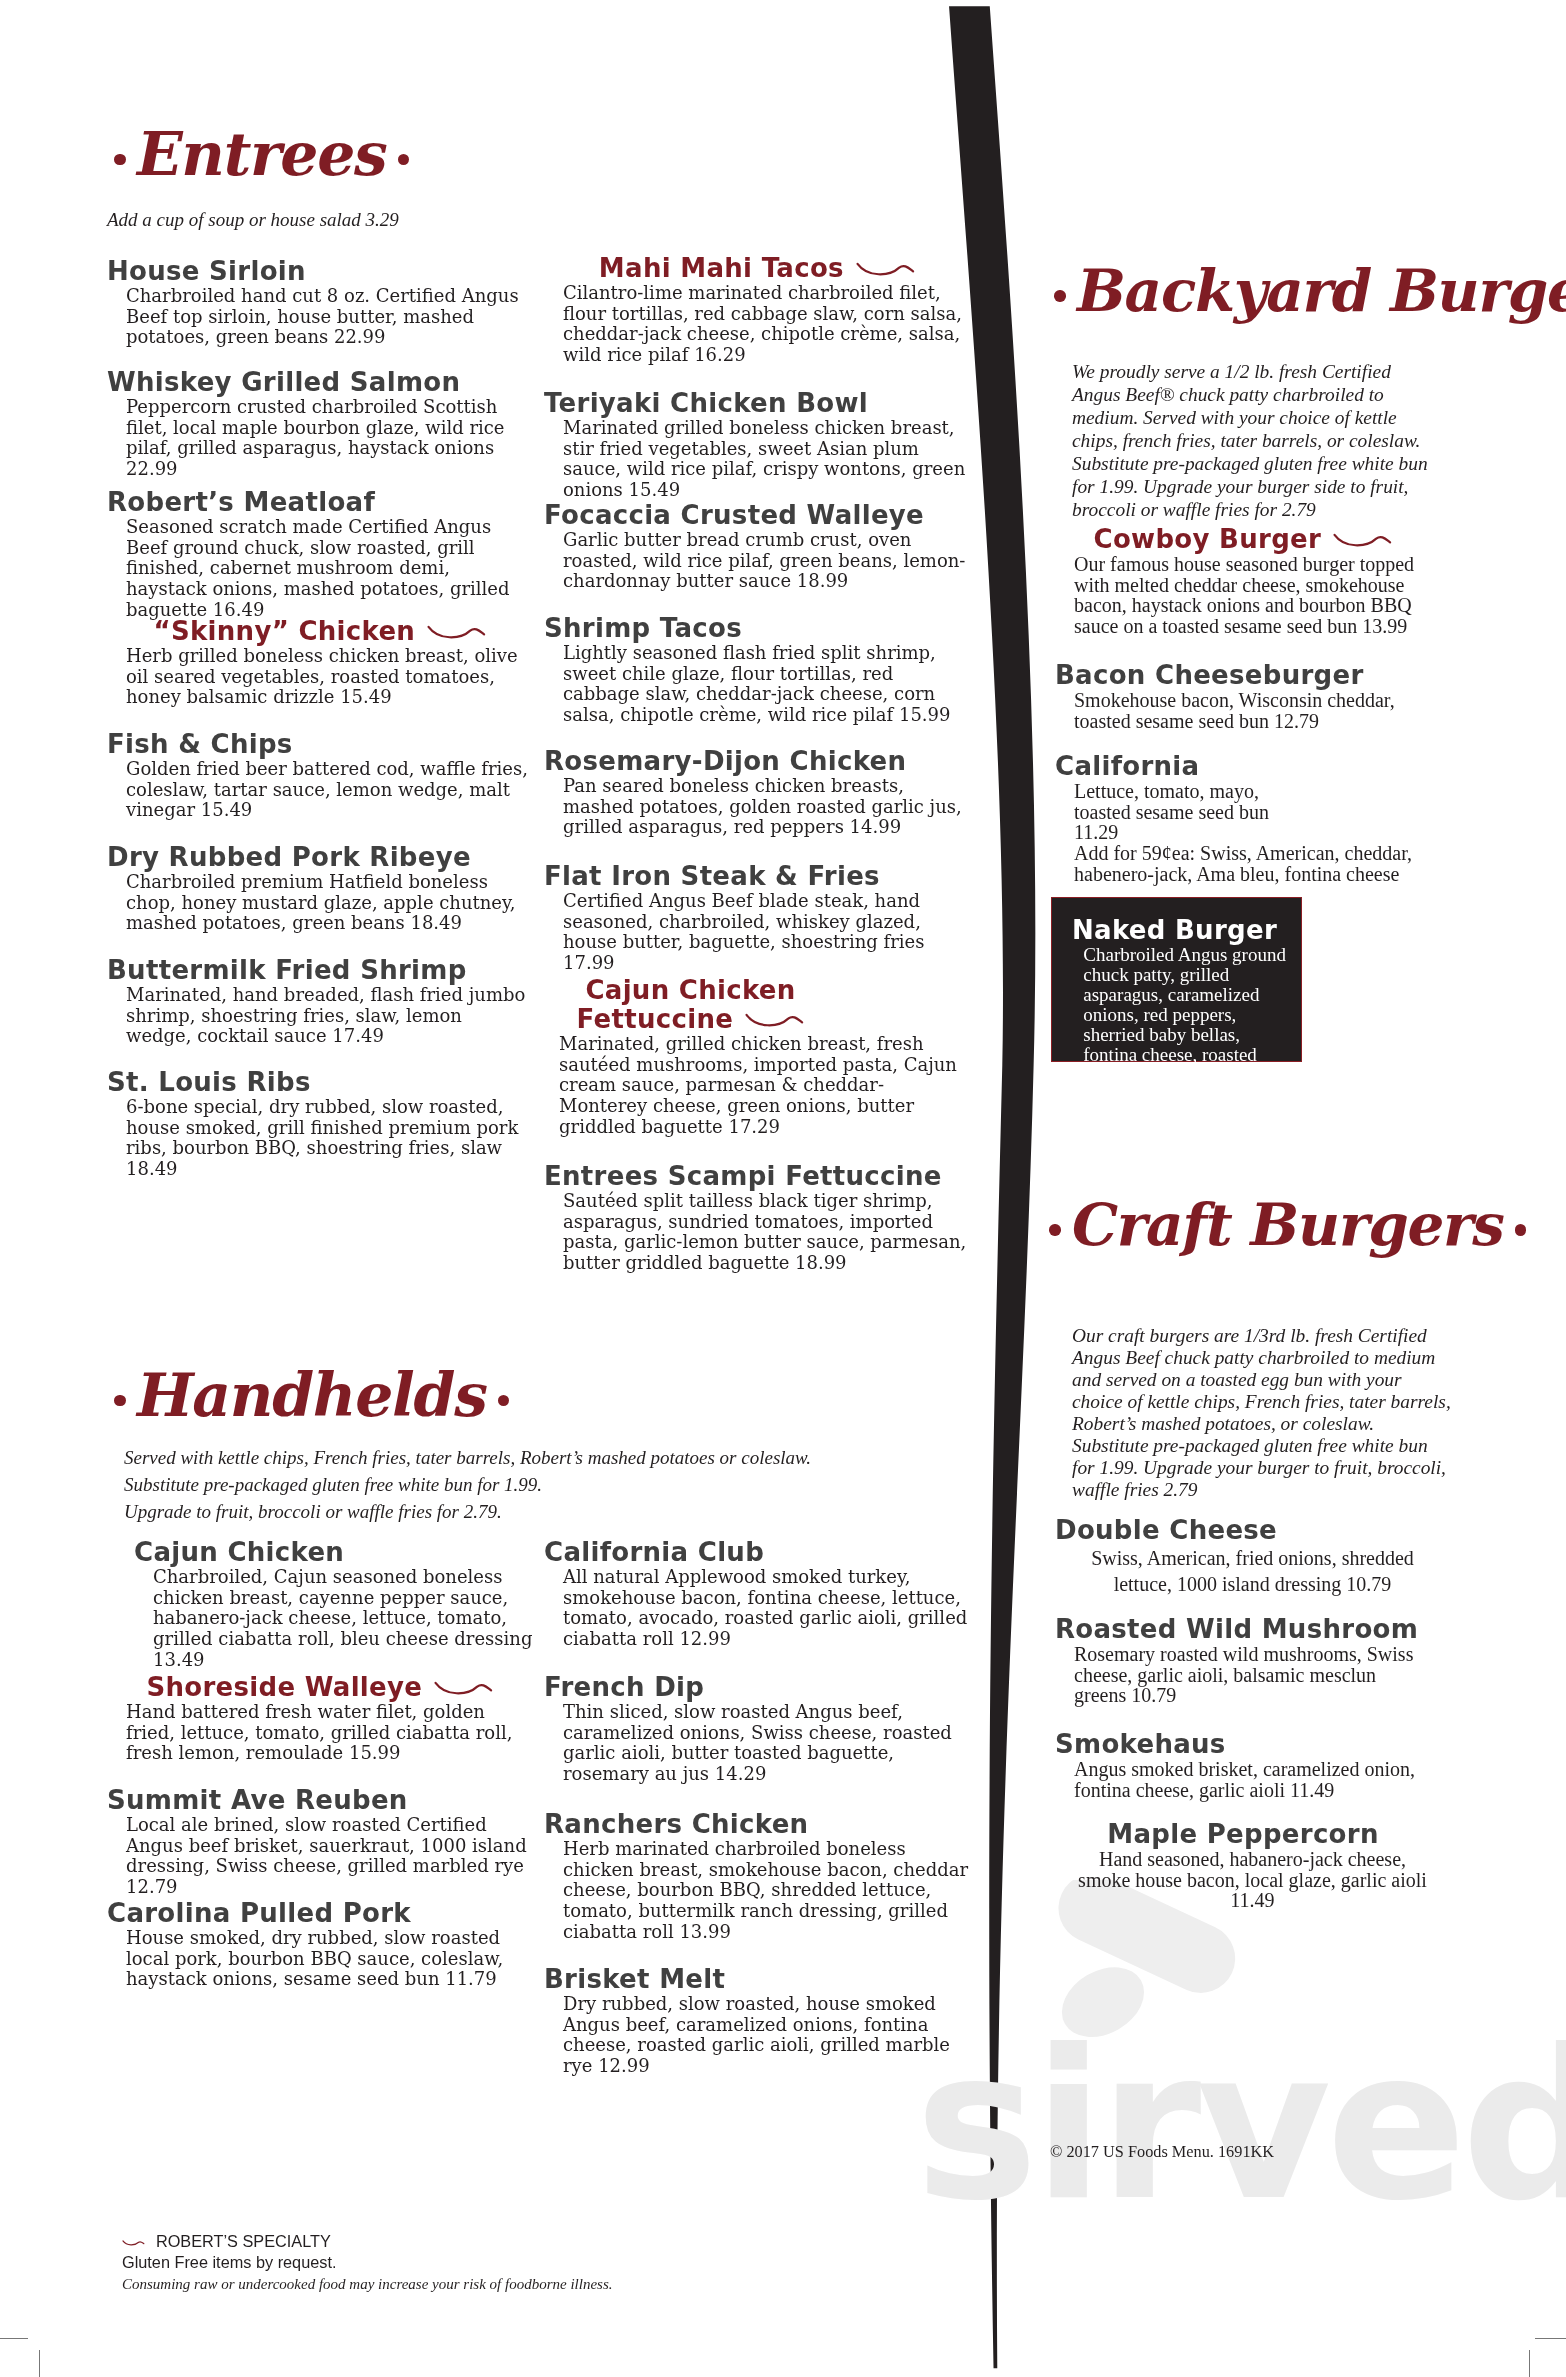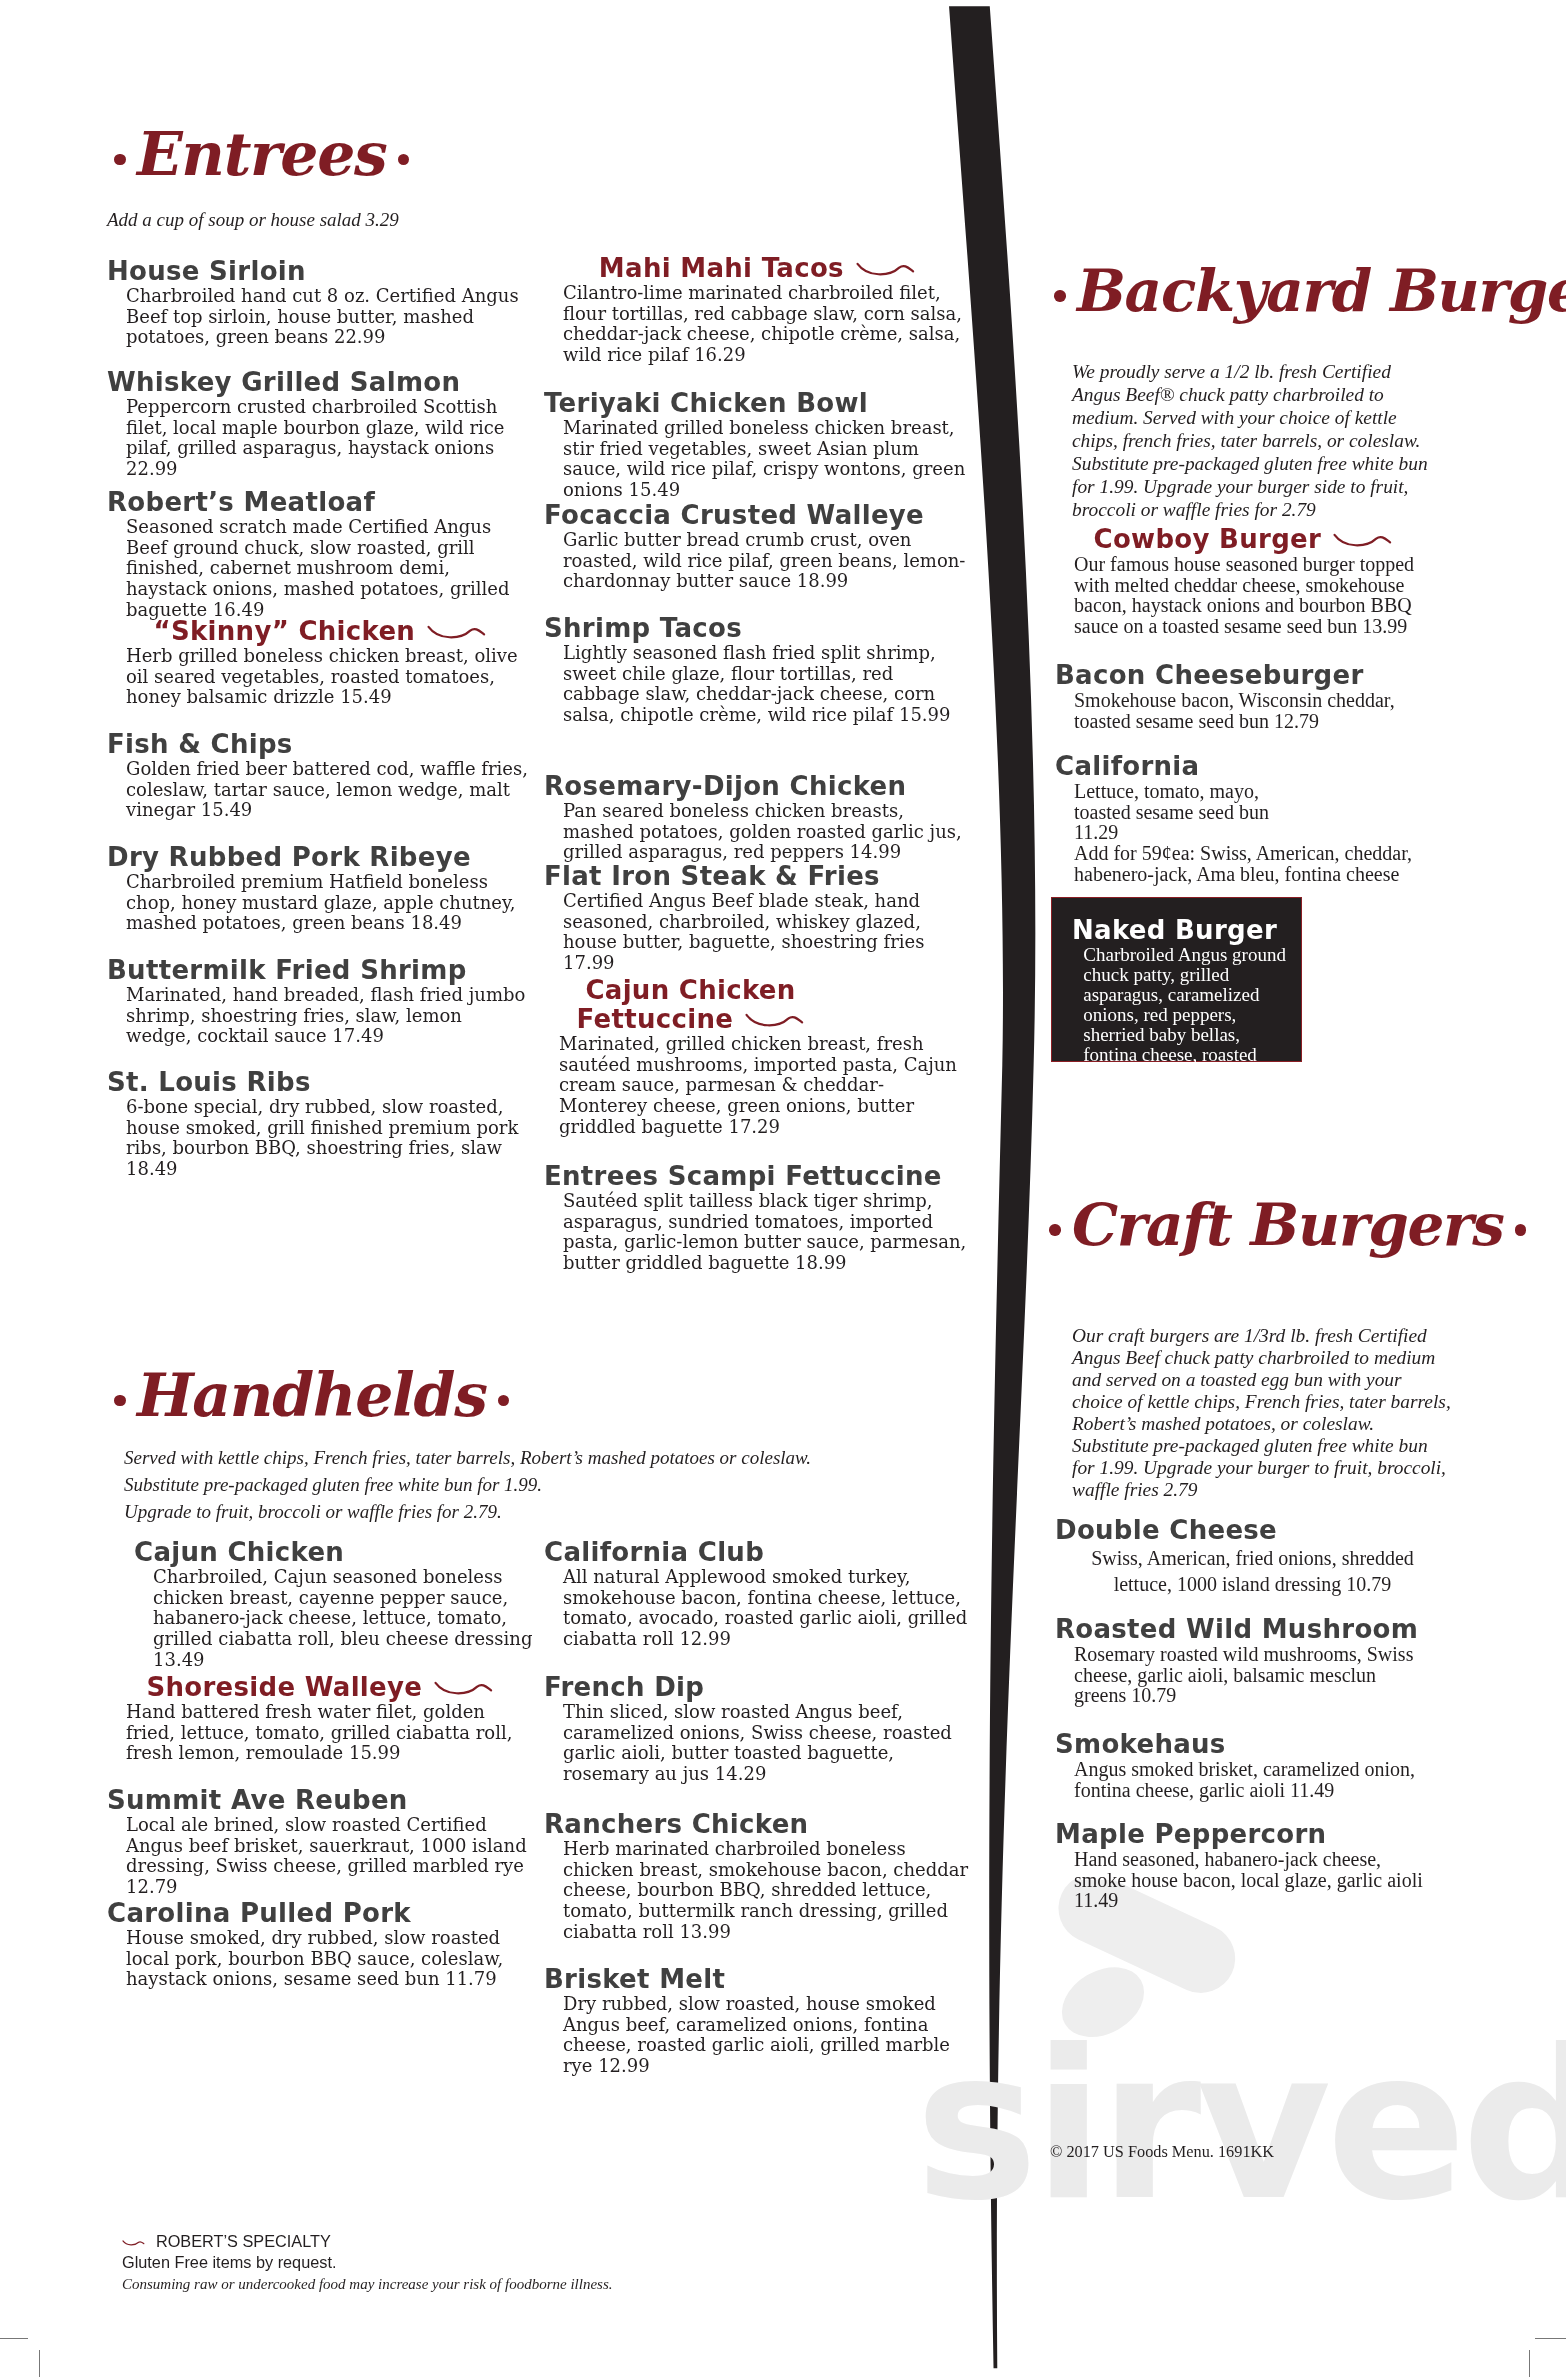--- a/index.html
+++ b/index.html
@@ -88,21 +88,21 @@
     <div class="item-desc">Marinated grilled boneless chicken breast, stir fried vegetables, sweet Asian plum sauce, wild rice pilaf, crispy wontons, green onions  15.49</div>
   </div>
   <div class="item" style="left:544px;top:501px;width:426px;">
     <div class="item-name">Focaccia Crusted Walleye</div>
     <div class="item-desc">Garlic butter bread crumb crust, oven roasted, wild rice pilaf, green beans, lemon-chardonnay butter sauce  18.99</div>
   </div>
   <div class="item" style="left:544px;top:614px;width:426px;">
     <div class="item-name">Shrimp Tacos</div>
     <div class="item-desc">Lightly seasoned flash fried split shrimp, sweet chile glaze, flour tortillas, red cabbage slaw, cheddar-jack cheese, corn salsa, chipotle crème, wild rice pilaf 15.99</div>
   </div>
-  <div class="item" style="left:544px;top:772px;width:426px;">
+  <div class="item" style="left:544px;top:747px;width:426px;">
     <div class="item-name">Rosemary-Dijon Chicken</div>
     <div class="item-desc">Pan seared boneless chicken breasts, mashed potatoes, golden roasted garlic jus, grilled asparagus, red peppers  14.99</div>
   </div>
   <div class="item" style="left:544px;top:862px;width:426px;">
     <div class="item-name">Flat Iron Steak &amp; Fries</div>
     <div class="item-desc">Certified Angus Beef blade steak, hand seasoned, charbroiled, whiskey glazed, house butter, baguette, shoestring fries  17.99</div>
   </div>
   <div class="item" style="left:540px;top:976px;width:301px;">
     <div class="item-name special" style="white-space:normal;"><span>Cajun Chicken Fettuccine</span><svg class="swirl" viewBox="0 0 95 30">
           <path d="M4 6 C 20 28, 55 26, 70 12 C 78 6, 84 12, 92 18" stroke="#7f1d24" stroke-width="3.5" fill="none" stroke-linecap="round"></path>
@@ -203,21 +203,21 @@
     <div class="item-desc" style="line-height:26px;text-align:center;">Swiss, American, fried onions, shredded lettuce, 1000 island dressing   10.79</div>
   </div>
   <div class="item" style="left:1055px;top:1615px;width:376px;">
     <div class="item-name">Roasted Wild Mushroom</div>
     <div class="item-desc">Rosemary roasted wild mushrooms, Swiss cheese, garlic aioli, balsamic mesclun greens 10.79</div>
   </div>
   <div class="item" style="left:1055px;top:1730px;width:376px;">
     <div class="item-name">Smokehaus</div>
     <div class="item-desc">Angus smoked brisket, caramelized onion, fontina cheese, garlic aioli  11.49</div>
   </div>
-  <div class="item" style="left:1055px;top:1820px;width:376px;">
+  <div class="item" style="left:1055px;top:1820px;width:376px;text-align:center;">
     <div class="item-name">Maple Peppercorn</div>
     <div class="item-desc">Hand seasoned, habanero-jack cheese, smoke house bacon, local glaze, garlic aioli   11.49</div>
   </div>
 </div>
 
 <div class="footer-line" style="left:122px;top:2232px;font-family:'Liberation Sans', sans-serif;font-size:16.3px;">
   <svg width="22.6" height="10" viewBox="0 0 95 30" style="vertical-align:middle;margin-right:11.3px;">
       <path d="M4 6 C 20 28, 55 26, 70 12 C 78 6, 84 12, 92 18" stroke="#7f1d24" stroke-width="5" fill="none" stroke-linecap="round"></path>
     </svg><span>ROBERT’S SPECIALTY</span>
 </div>

